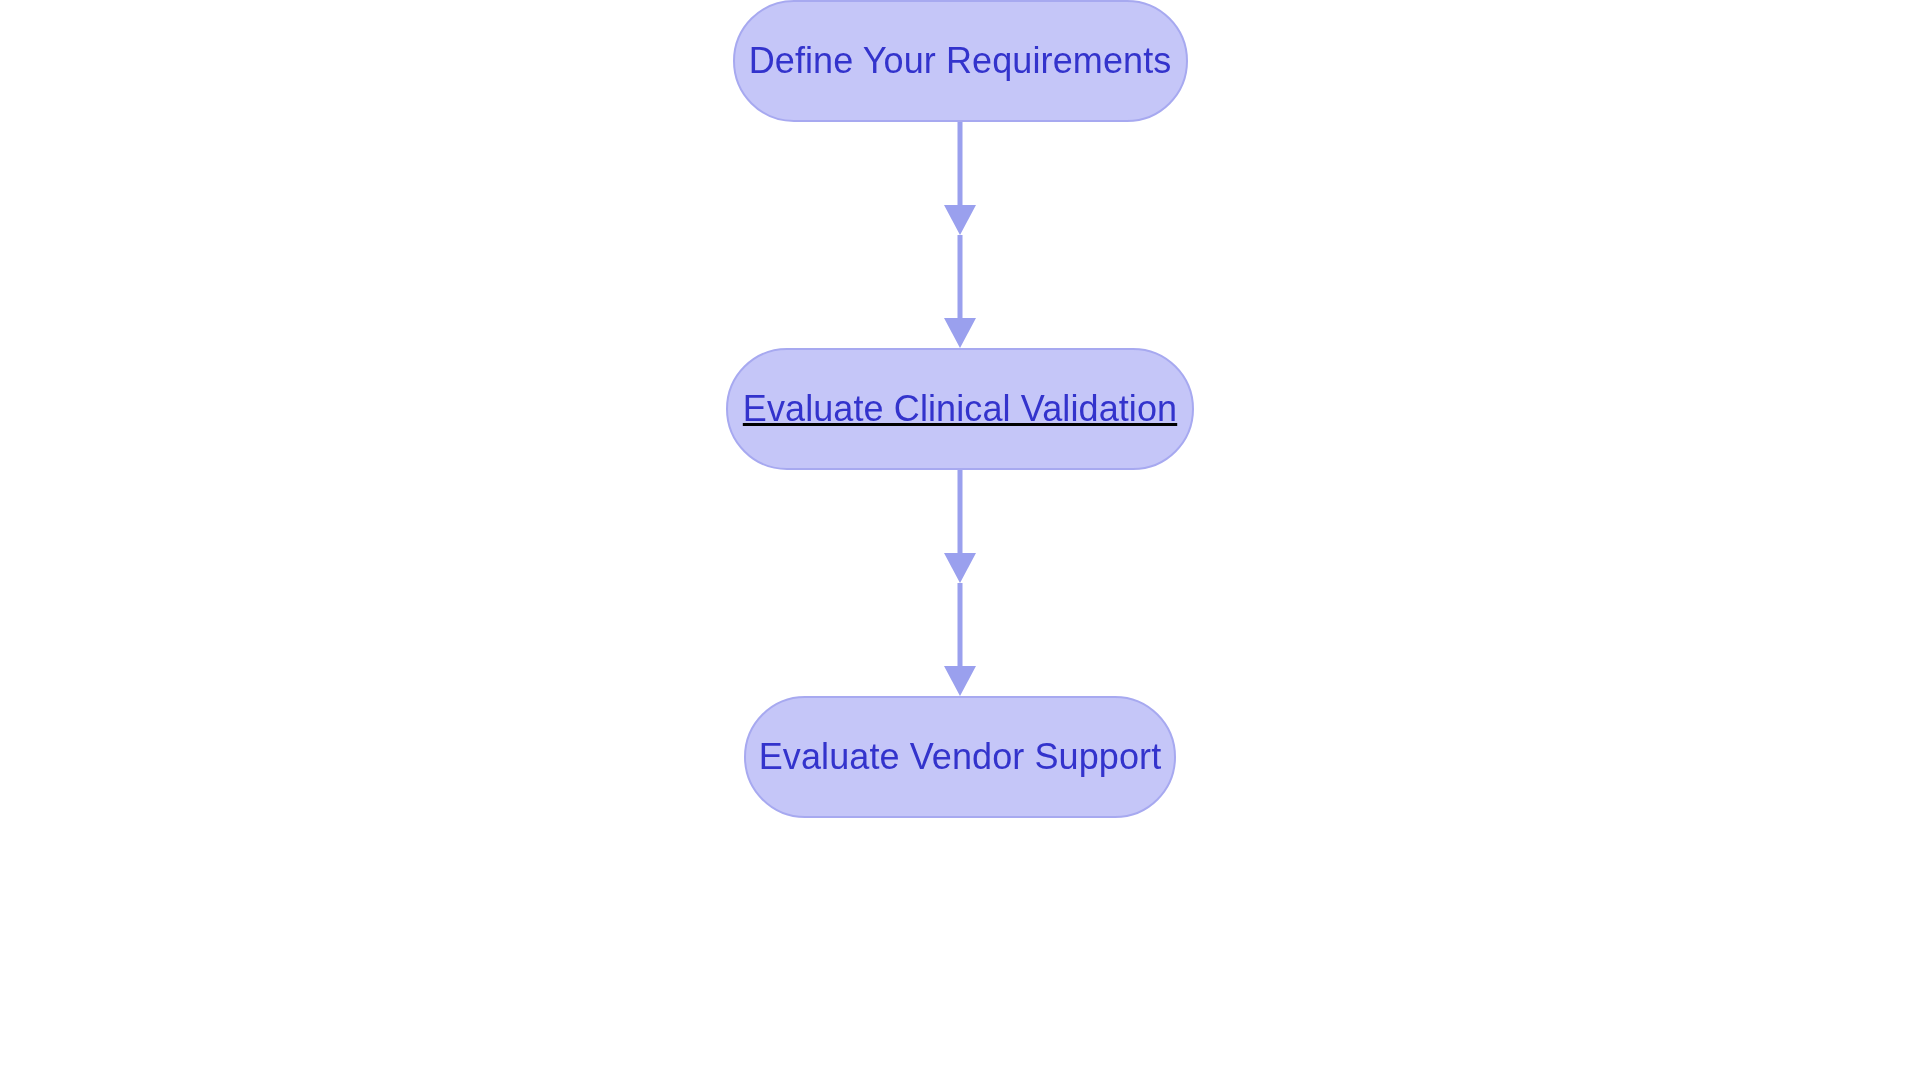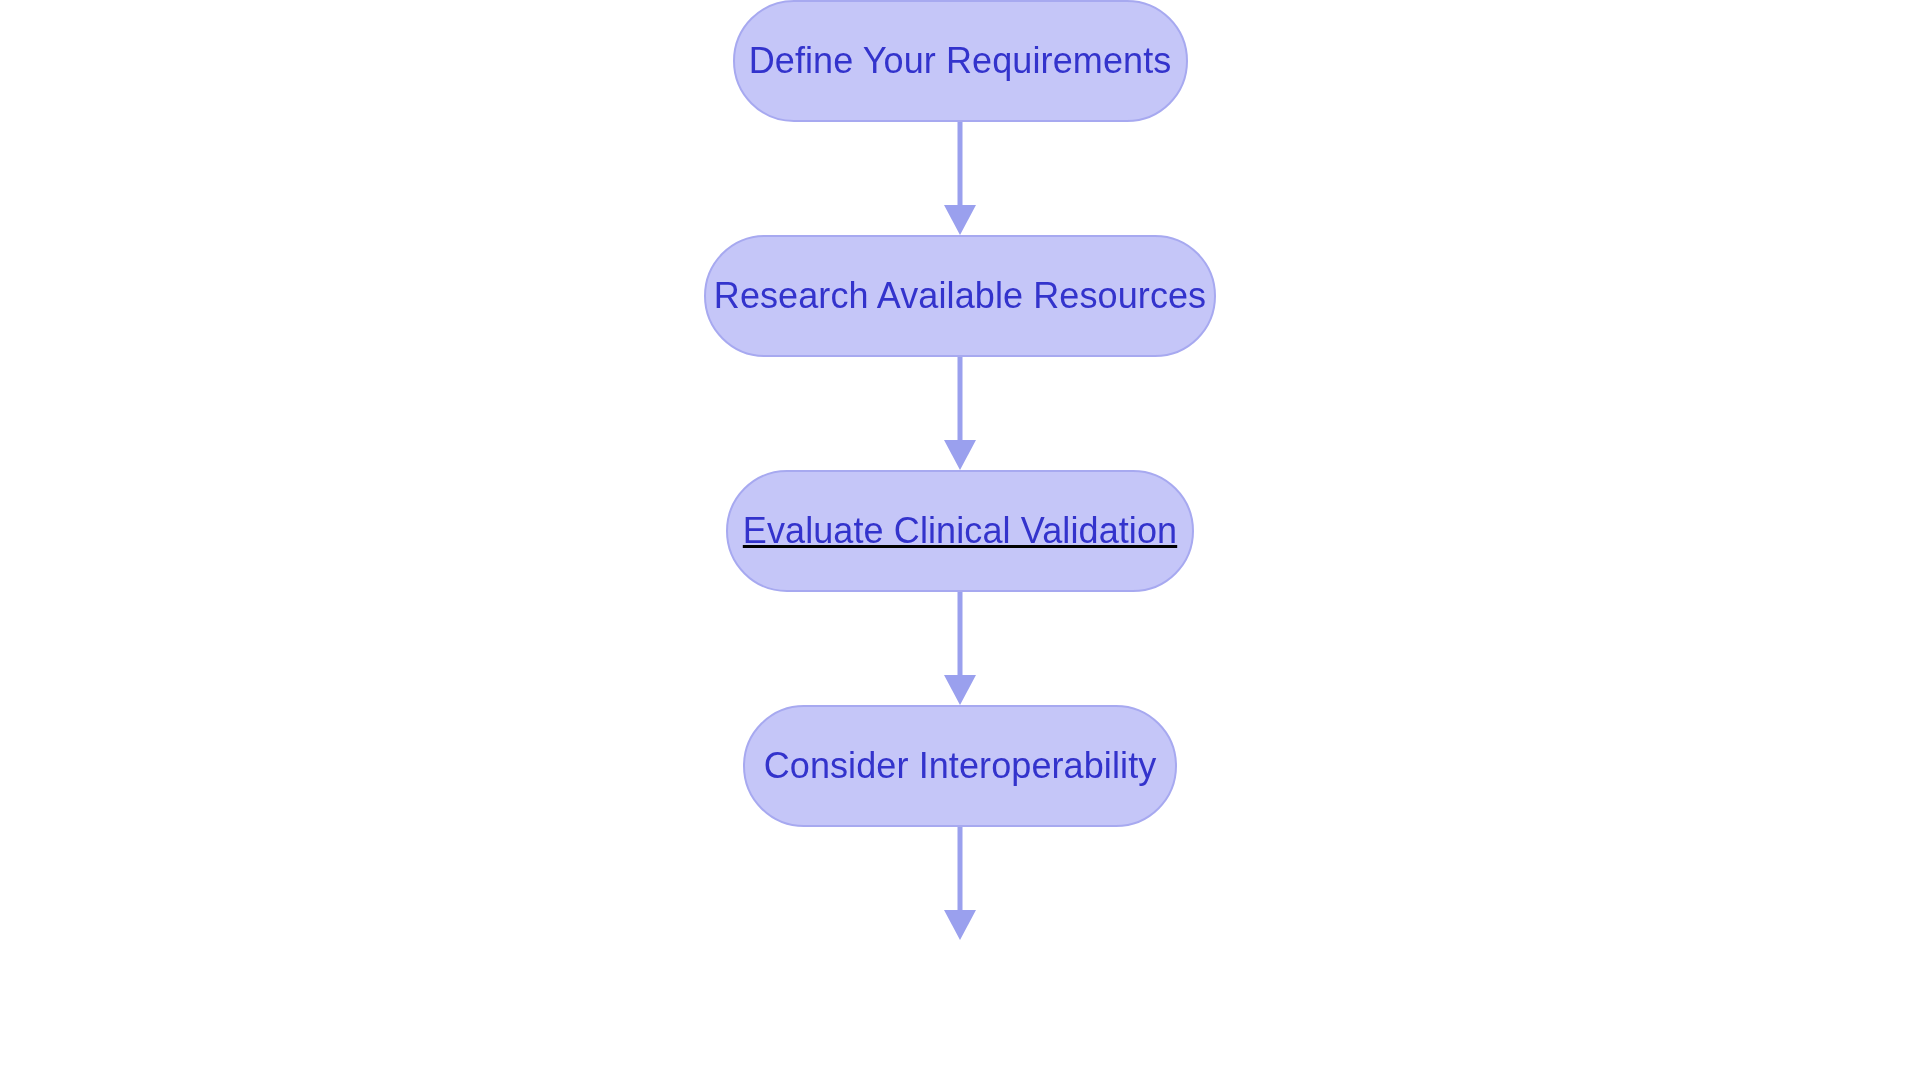--- a/index.html
+++ b/index.html
@@ -100,42 +100,39 @@
 
     <div class="node n0">
       <span class="node-label">Define Your Requirements</span>
     </div>
 
     <div class="connector">
       <div class="shaft"></div>
       <div class="head"></div>
     </div>
 
-    <div class="node n1">
-      <span class="node-label">Research Available Resources</span>
-    </div>
 
     <div class="connector">
       <div class="shaft"></div>
       <div class="head"></div>
     </div>
 
     <div class="node n2">
       <span class="node-label">Evaluate Clinical Validation</span>
     </div>
 
     <div class="connector">
       <div class="shaft"></div>
       <div class="head"></div>
     </div>
 
-    <div class="node n3">
-      <span class="node-label">Consider Interoperability</span>
-    </div>
 
     <div class="connector">
       <div class="shaft"></div>
       <div class="head"></div>
     </div>
 
+    <div class="node n4">
+      <span class="node-label">Evaluate Vendor Support</span>
+    </div>
 
   </div>
 </div>
 
 </body></html>

